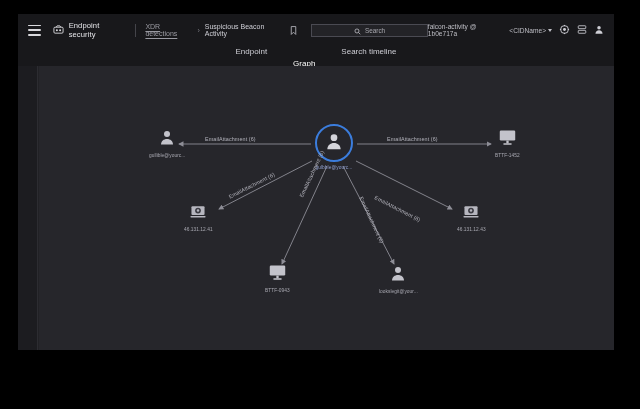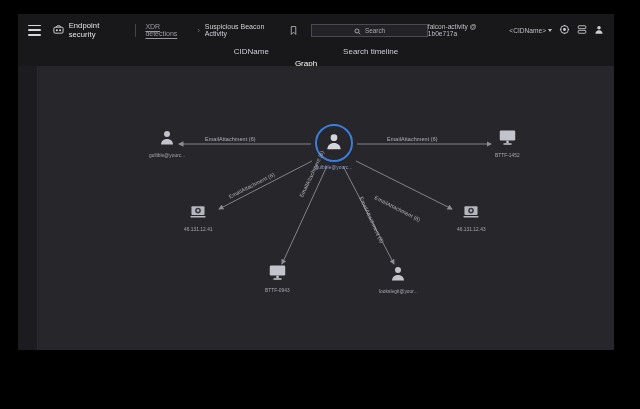--- a/index.html
+++ b/index.html
@@ -183,21 +183,21 @@
         <span>
           <svg width="10" height="11" viewBox="0 0 24 24">
             <circle cx="12" cy="7.5" r="4.2" fill="#cfcfd6"></circle>
             <path d="M3.5 22c0-5 4-8 8.5-8s8.5 3 8.5 8z" fill="#cfcfd6"></path>
           </svg>
         </span>
       </div>
     </div>
 
     <div class="tabsbar">
-      <div class="tab">CIDName</div>
+      <div class="tab">Endpoint</div>
       <div class="tab active">Graph</div>
       <div class="tab">Search timeline</div>
     </div>
 
     <div class="rail"></div>
 
     <div class="canvas">
 
       <svg class="edges">
         <defs>

